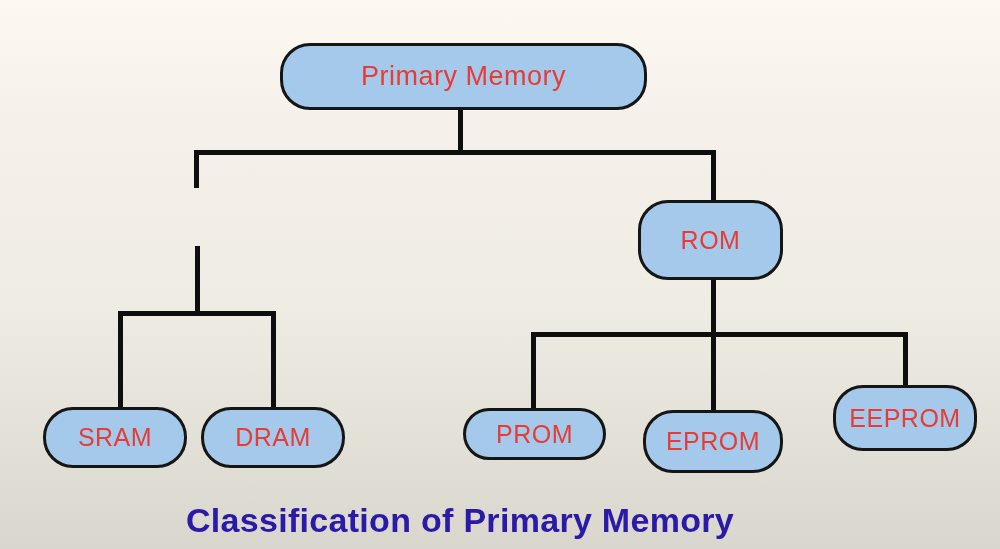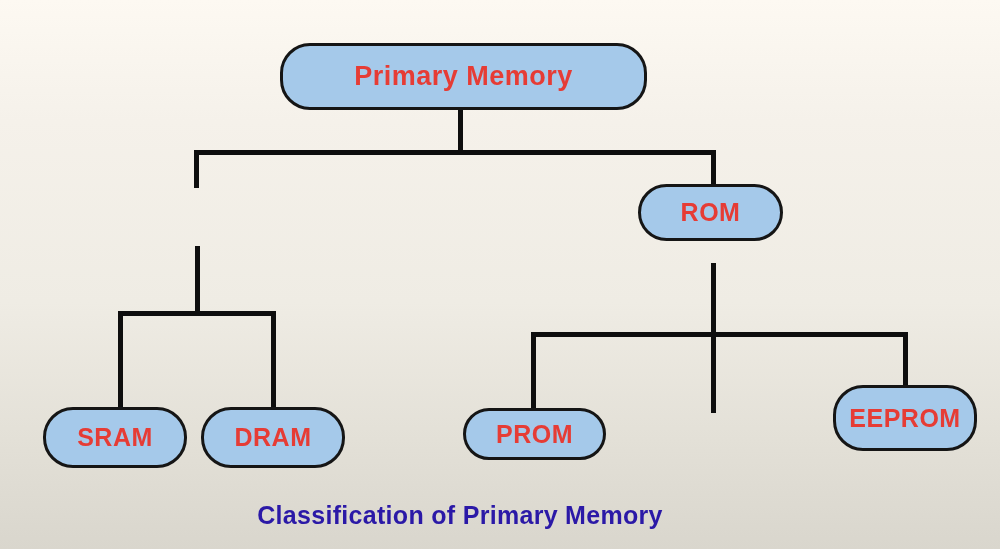--- a/index.html
+++ b/index.html
@@ -30,33 +30,33 @@
     box-sizing: border-box;
     background: var(--node-fill, #a5c9ea);
     border: 3px solid var(--node-border, #151515);
     border-radius: 30px;
     display: flex;
     align-items: center;
     justify-content: center;
   }
   .node .label {
     color: var(--node-text, #e63c35);
-    font-weight: bold;
+    font-weight: normal;
     letter-spacing: 0.5px;
     white-space: nowrap;
   }
   .line {
     position: absolute;
     background: var(--line, #0e0e0e);
   }
   
   #n-primary { left: 280px; top: 43px;  width: 367px; height: 67px; }
   #n-primary .label { font-size: 27px; }
   #n-ram     { left: 125px; top: 185px; width: 145px; height: 63px; }
-  #n-rom     { left: 638px; top: 184px; width: 145px; height: 57px; }
+  #n-rom     { left: 638px; top: 200px; width: 145px; height: 80px; }
   #n-sram    { left: 43px;  top: 407px; width: 144px; height: 61px; }
   #n-dram    { left: 201px; top: 407px; width: 144px; height: 61px; }
   #n-prom    { left: 463px; top: 408px; width: 143px; height: 52px; }
   #n-eprom   { left: 643px; top: 410px; width: 140px; height: 63px; }
   #n-eeprom  { left: 833px; top: 385px; width: 144px; height: 66px; }
   #n-ram .label, #n-rom .label, #n-sram .label, #n-dram .label,
   #n-prom .label, #n-eprom .label, #n-eeprom .label { font-size: 25px; }
 
   
   #e-root-v   { left: 458px; top: 108px; width: 5px;   height: 45px; }
@@ -72,21 +72,21 @@
   #e-prom-v   { left: 531px; top: 332px; width: 5px;   height: 79px; }
   #e-eeprom-v { left: 903px; top: 332px; width: 5px;   height: 78px; }
 
   .title {
     position: absolute;
     left: 0;
     top: 501px;
     width: 920px;
     text-align: center;
     color: var(--title-text, #2b19a7);
-    font-size: 25px;
+    font-size: 34px;
     font-weight: bold;
     letter-spacing: 0.3px;
   }
 </style>
 </head>
 <body>
 
 <div class="canvas">
 
   <div class="line" id="e-root-v"></div>
@@ -110,19 +110,22 @@
   </div>
   <div class="node" id="n-sram">
     <span class="label">SRAM</span>
   </div>
   <div class="node" id="n-dram">
     <span class="label">DRAM</span>
   </div>
   <div class="node" id="n-prom">
     <span class="label">PROM</span>
   </div>
+  <div class="node" id="n-eprom">
+    <span class="label">EPROM</span>
+  </div>
   <div class="node" id="n-eeprom">
     <span class="label">EEPROM</span>
   </div>
 
   <div class="title">Classification of Primary Memory</div>
 
 </div>
 
 </body></html>

